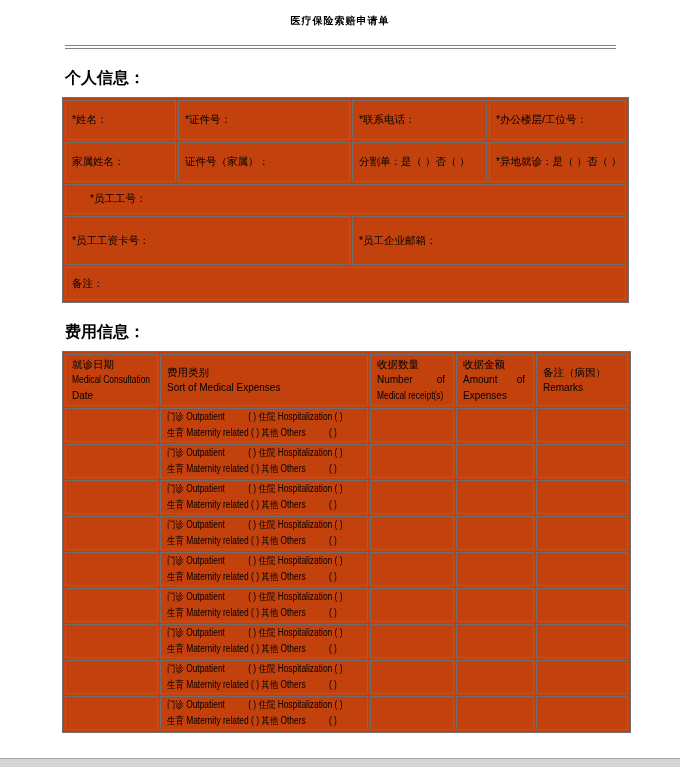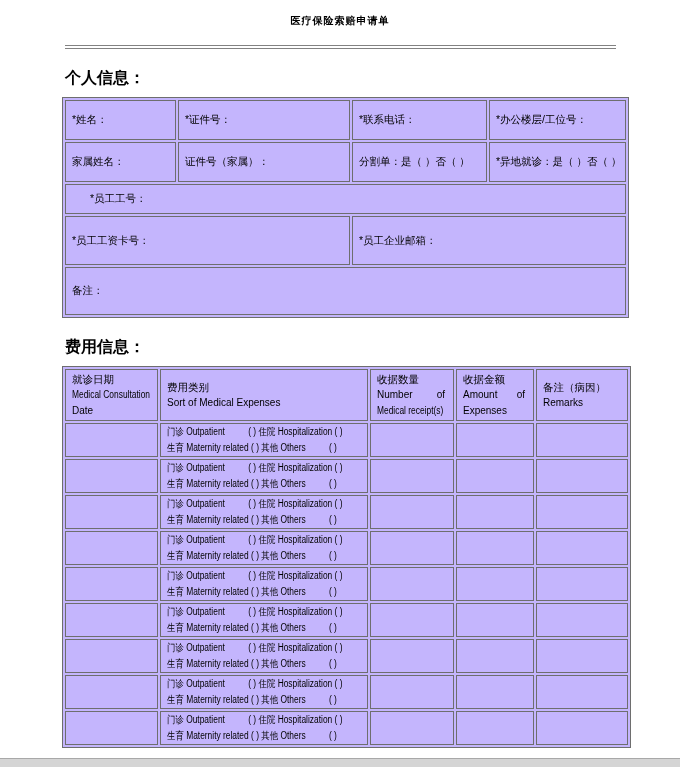--- a/index.html
+++ b/index.html
@@ -15,34 +15,34 @@
   .rule {
     height:2px; margin:17px 64px 0 65px;
     border-top:1px solid #828282; border-bottom:1px solid #828282;
   }
   .sec {
     margin:19px 0 0 65px;
     font-size:16px; font-weight:bold;
   }
   table.form {
     border-collapse:separate; border-spacing:2px;
-    border:1px solid #6e6e6e; background:#c4b5fd;
+    border:1px solid #6e6e6e; background:#c2410c;
     table-layout:fixed; width:555px;
     margin:8px 6px 0 62px;
   }
   table.form td {
     border:1px solid #6e6e6e; box-sizing:border-box;
     font-size:10.5px; padding:0 6px;
     vertical-align:middle; overflow:hidden; white-space:nowrap;
   }
   
   .t1 tr.r12 td { height:40px; }
   .t1 tr.r3  td { height:30px;padding-left:24px; }
   .t1 tr.r4  td { height:49px; }
-  .t1 tr.r5  td { height:48px; }
+  .t1 tr.r5  td { height:33px; }
   
   .t2 tr.hdr td { height:52px; }
   .t2 tr.data-row td { height:22px; }
   .t2 tr.total td { height:41px; }
   .hl { line-height:16px; font-size:10.5px; }
   .hl.en { font-size:10px; }
   .just { text-align:justify; text-align-last:justify; padding-right:2px; }
   .squeeze { transform:scaleX(0.84); transform-origin:0 50%; }
   .opt { line-height:16px; font-size:10px; white-space:pre; }
   .total-cell { padding-left:24px !important; font-size:11px; }

